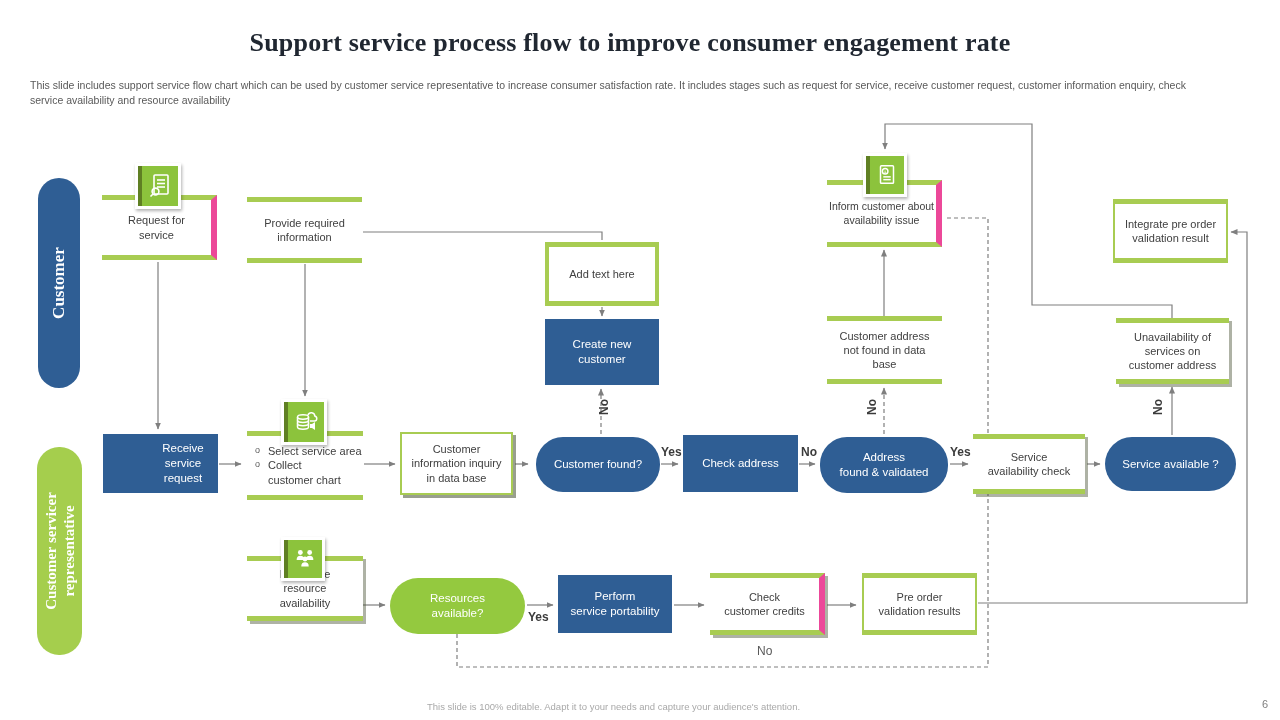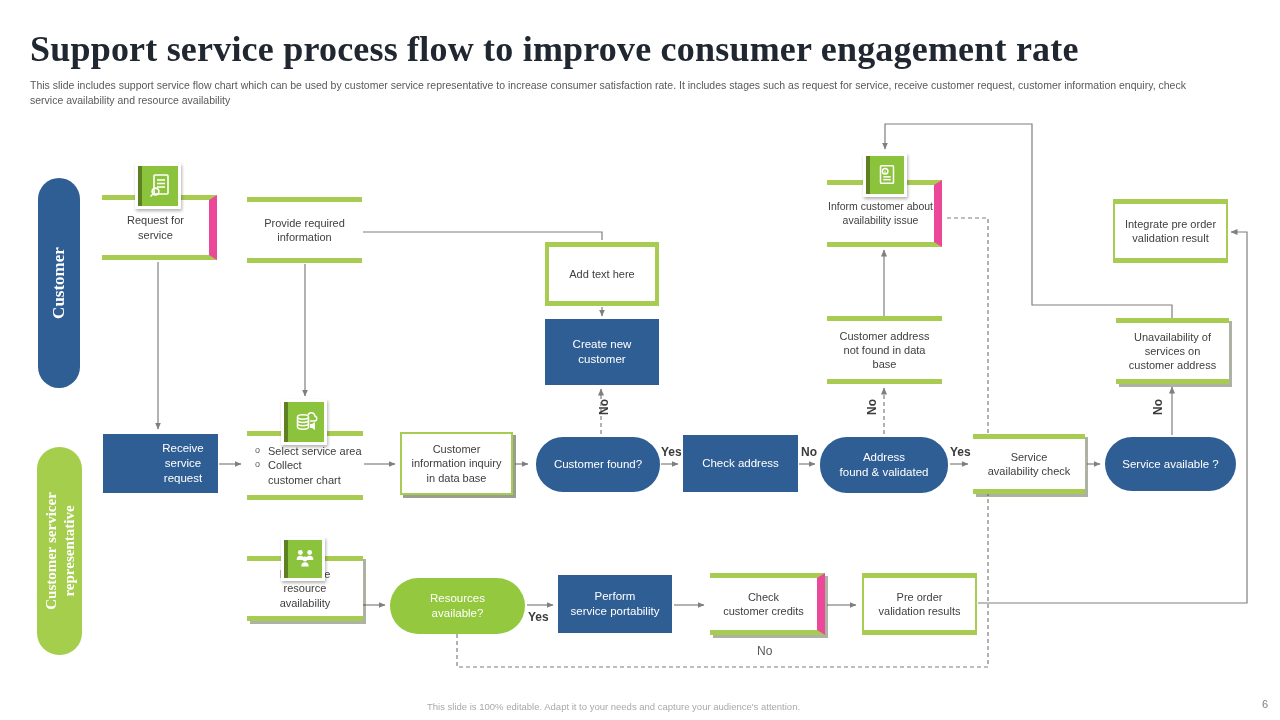--- a/index.html
+++ b/index.html
@@ -3,37 +3,37 @@
 <meta charset="utf-8">
 <style>
   html,body { margin:0; padding:0; background:#fff; }
   .canvas {
     position:relative; width:1280px; height:720px; overflow:hidden;
     font-family:"Liberation Sans", sans-serif; background:#ffffff;
   }
   .title {
     position:absolute; left:30px; top:28px; width:1200px;
     font-family:"Liberation Serif", serif; font-weight:bold;
-    font-size:36px; color:#202731; letter-spacing:0.2px;
+    font-size:26px; color:#202731; letter-spacing:0.2px;text-align:center;
   }
   .desc {
     position:absolute; left:30px; top:78px; width:1185px;
     font-size:10.5px; color:#595959; line-height:1.4;
   }
   .connectors { position:absolute; left:0; top:0; z-index:1; }
   .node {
     position:absolute; z-index:2; box-sizing:border-box;
     display:flex; align-items:center; justify-content:center;
     text-align:center; white-space:pre-line;
     font-size:11px; color:#404040; line-height:1.3;
   }
   .blue { background:#2F5E94; color:#ffffff; font-size:11.5px; }
   .round { border-radius:27px; }
   .gbar { background:#ffffff; border-top:5px solid #A8CC52; border-bottom:5px solid #A8CC52; }
-  .br   { border-right:8px solid #ec4899; }
+  .br   { border-right:6px solid #ec4899; }
   .bfull{ border-left:2px solid #A8CC52; border-right:2px solid #A8CC52; }
   .thick{ background:#fff; border:4px solid #A8CC52; border-top-width:5px; border-bottom-width:5px; }
   .shadow-d { box-shadow:3px 3px 0 rgba(75,85,55,0.45); }
   .inq { background:#fff; border:2px solid #A8CC52; box-shadow:3px 3px 0 rgba(70,80,50,0.55); }
   .green-cap { background:#94C93F; color:#fff; border-radius:28px; font-size:11.5px; }
   .pill { position:absolute; z-index:2; }
   .pill .vtext {
     position:absolute; top:50%; left:50%;
     transform:translate(-50%,-50%) rotate(-90deg);
     font-family:"Liberation Serif", serif; font-weight:bold;

